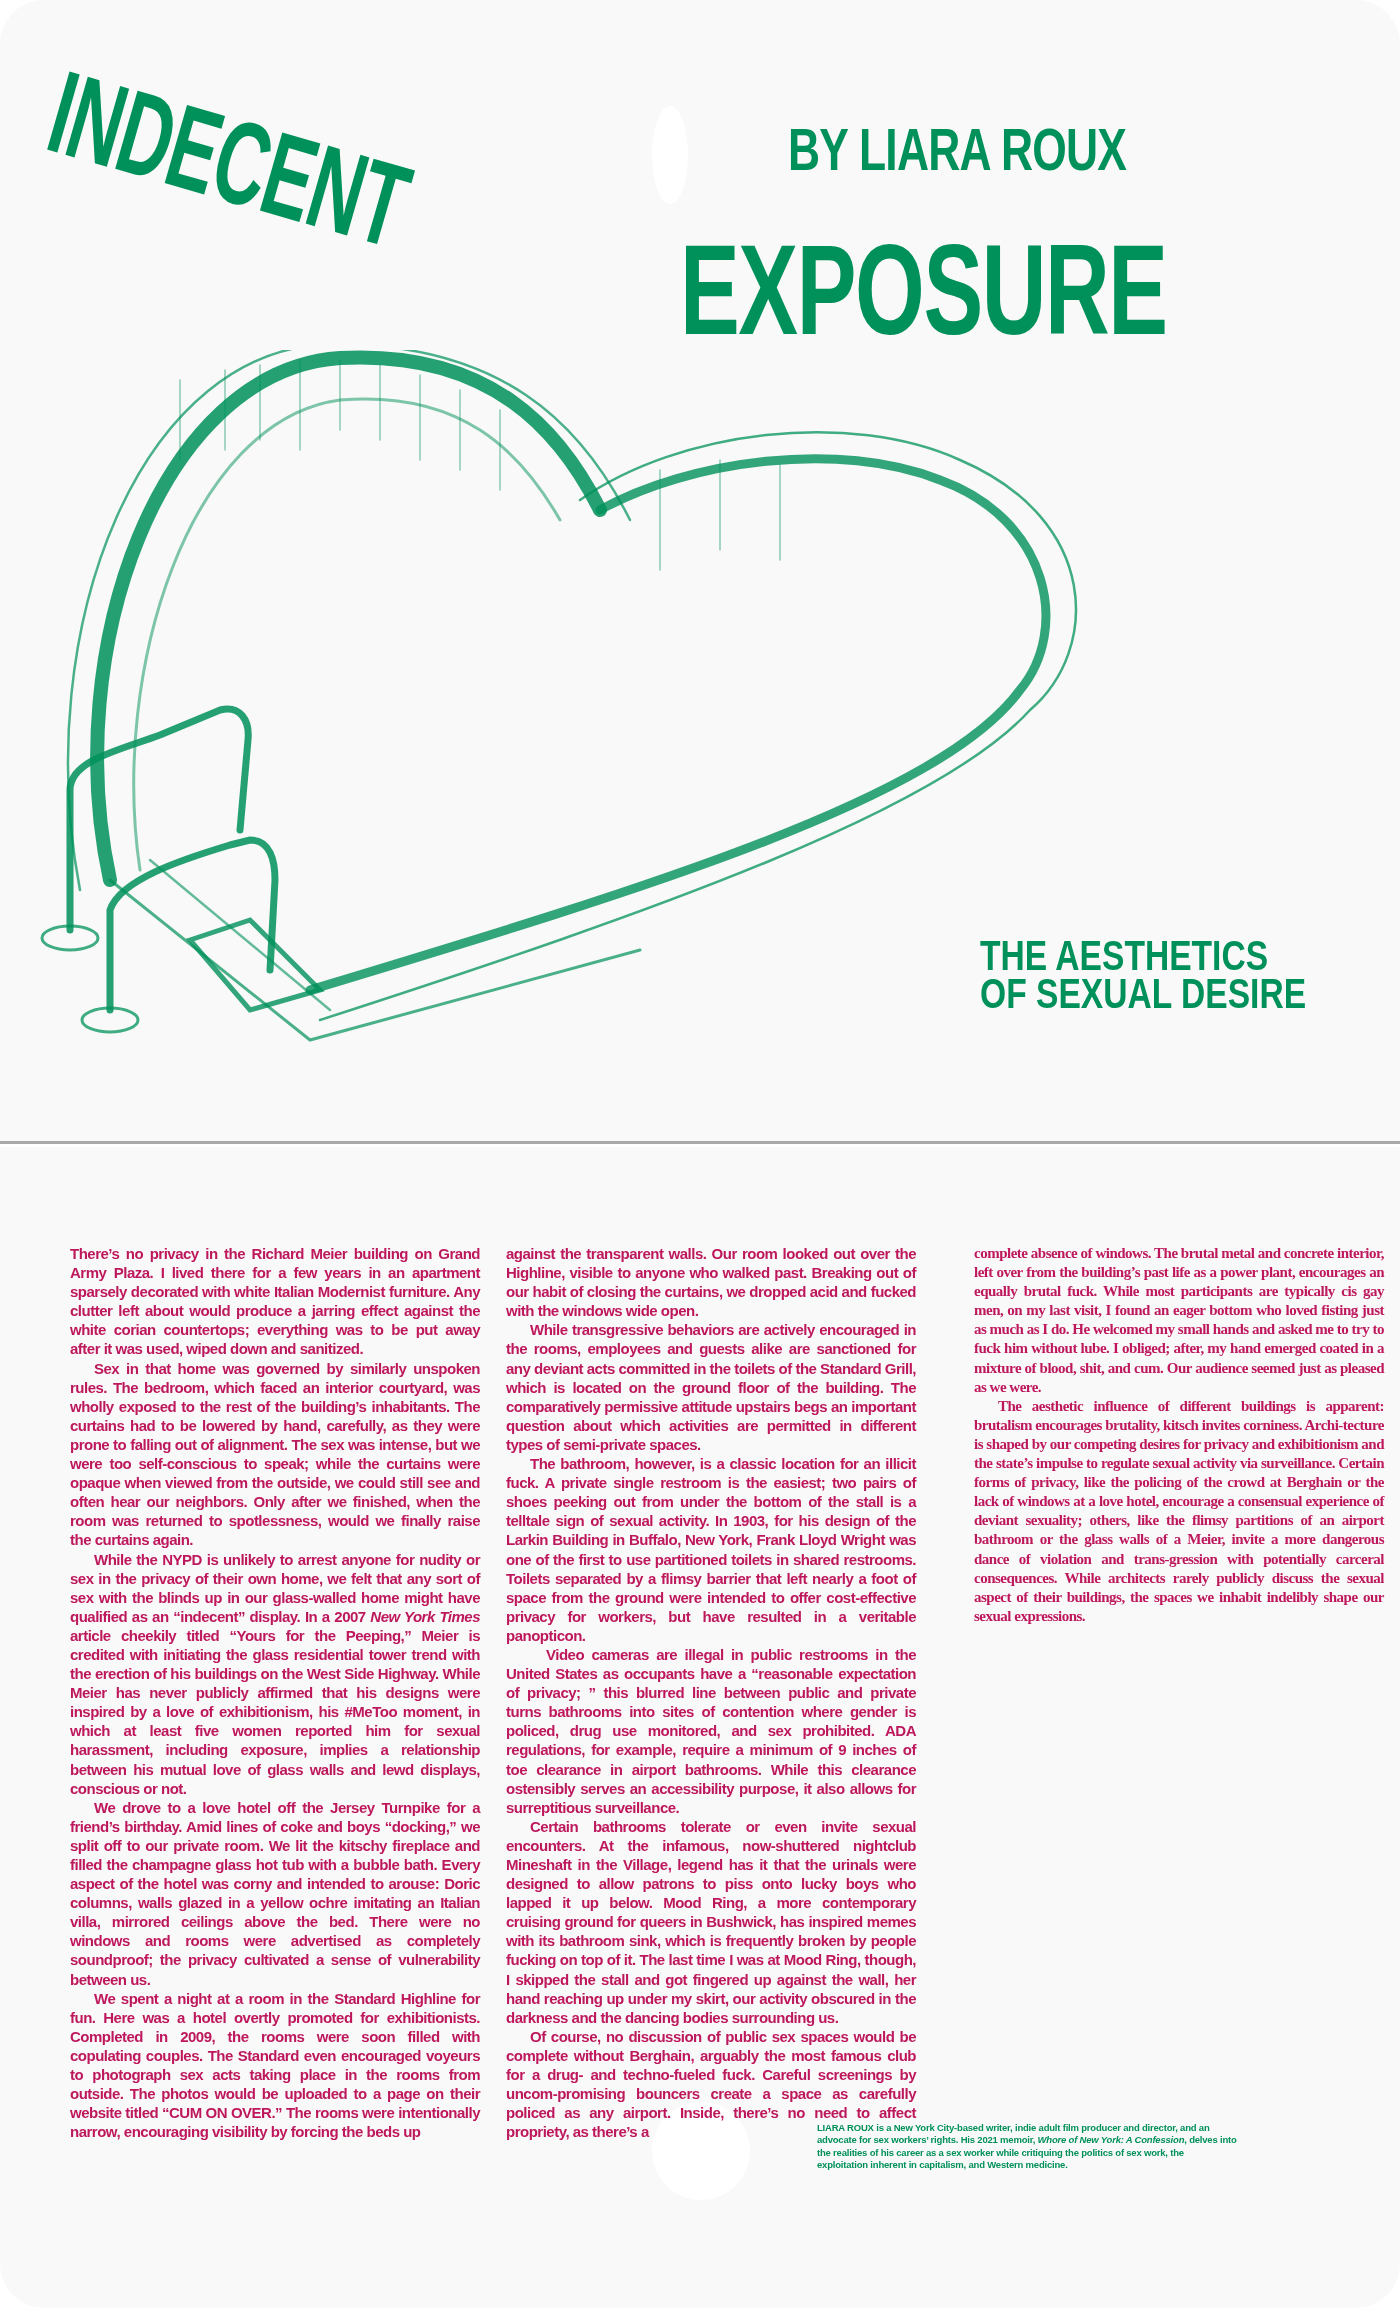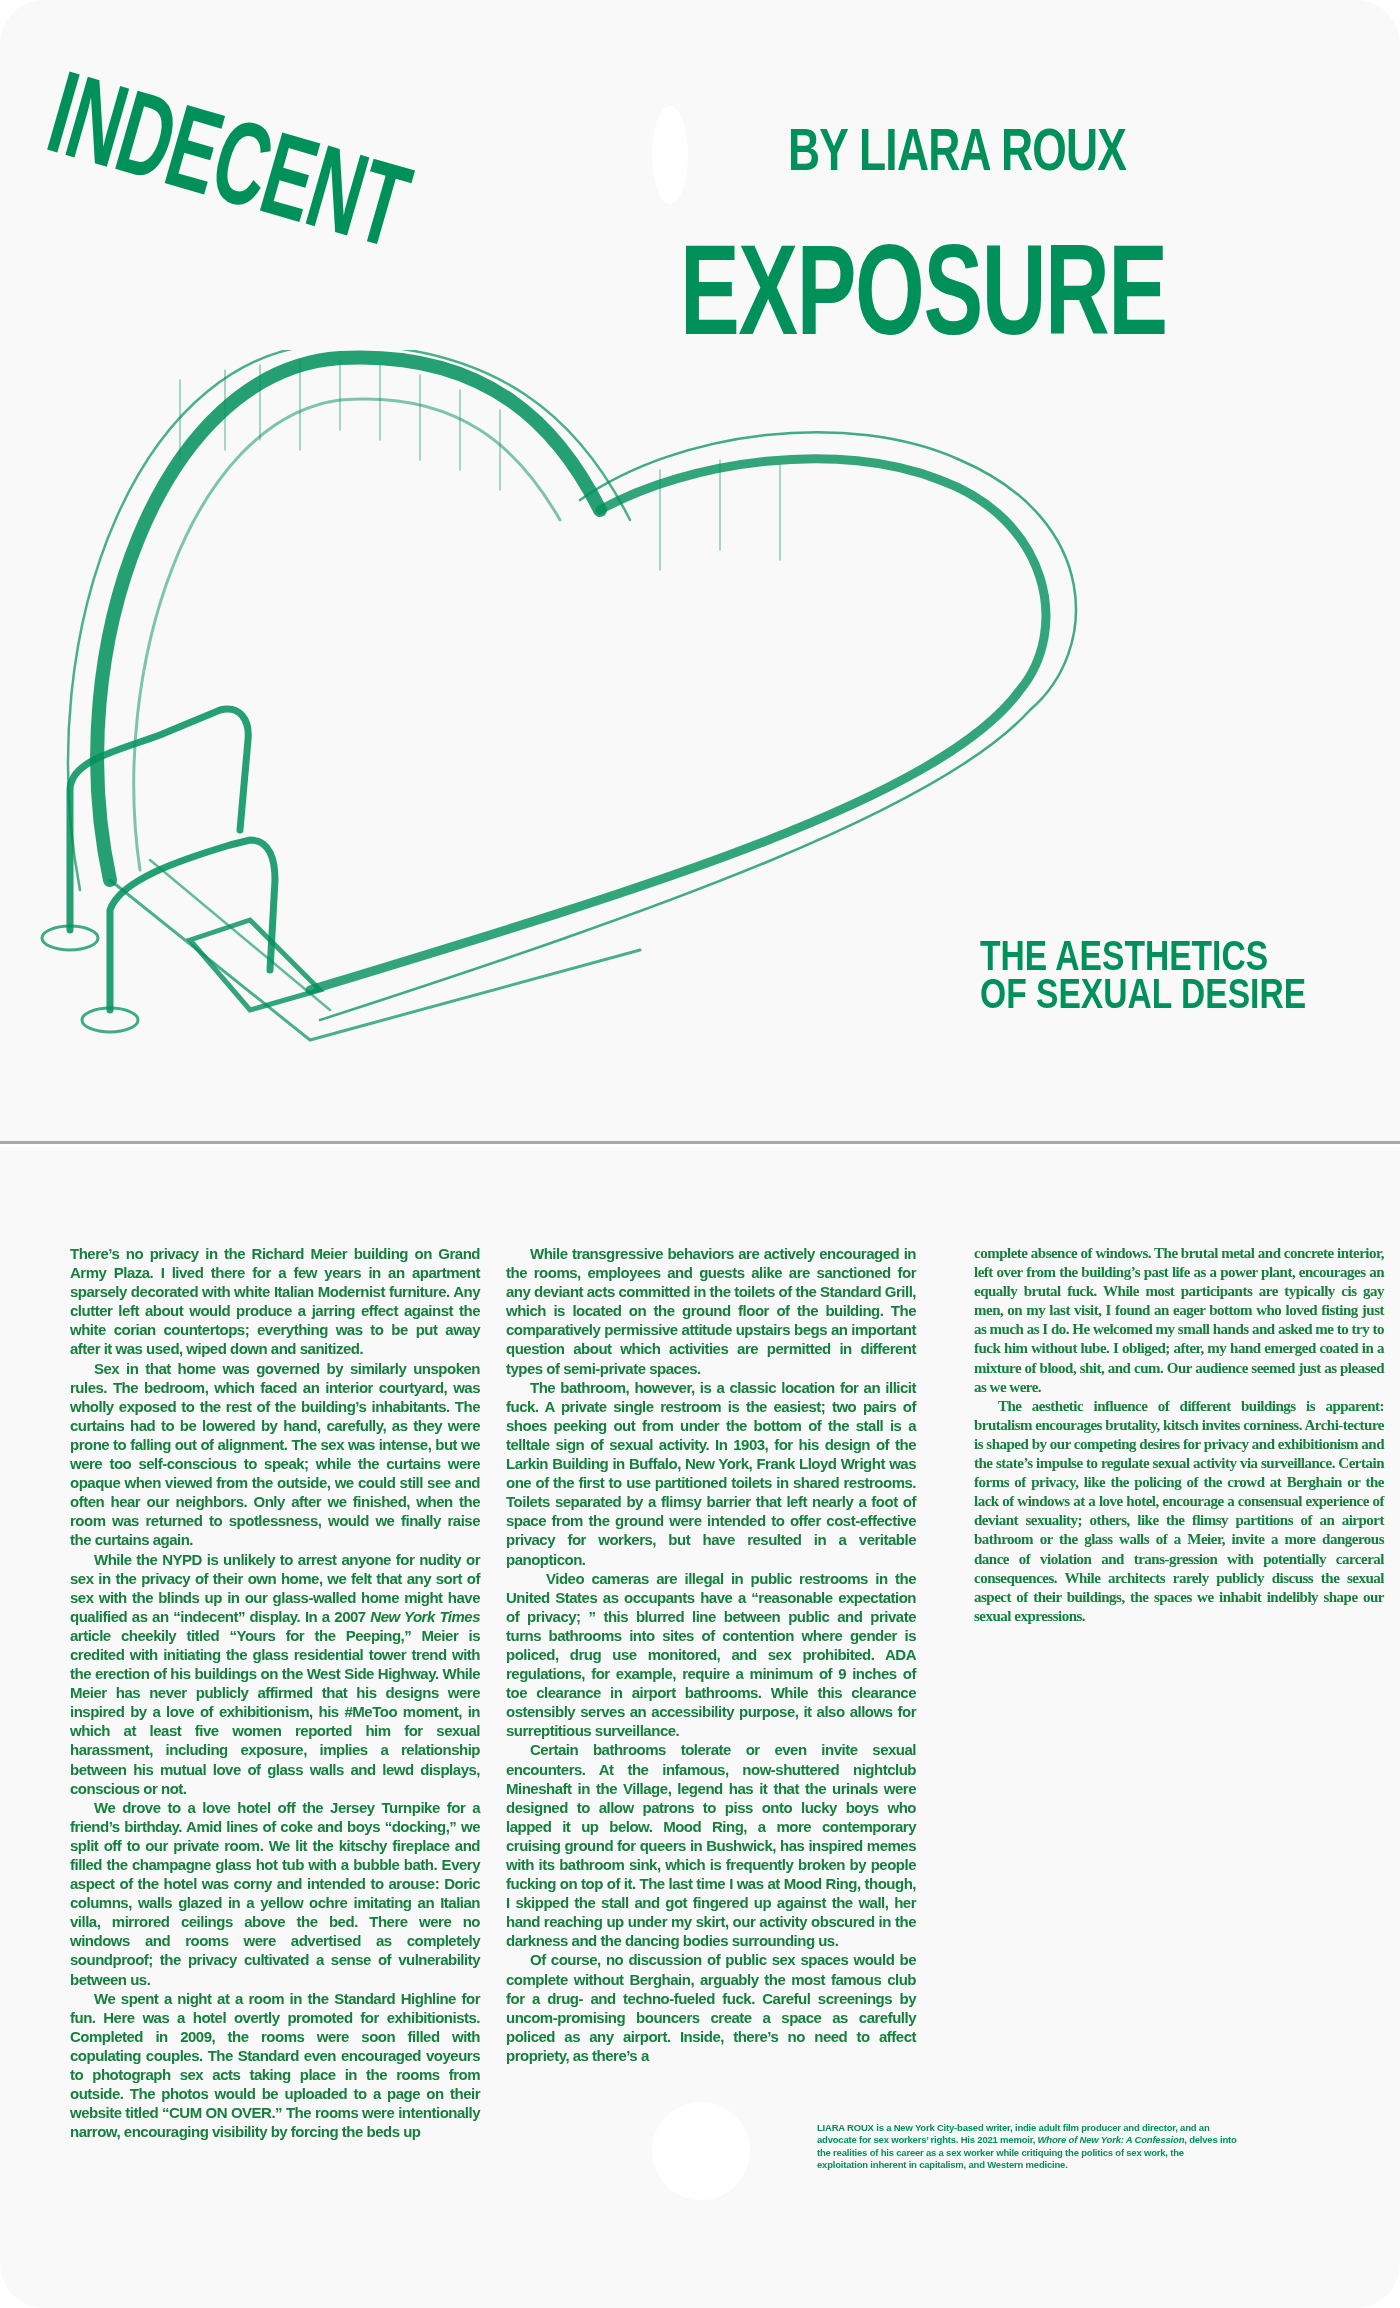--- a/index.html
+++ b/index.html
@@ -20,21 +20,21 @@
     transform-origin: left top; transform: scaleX(0.74); white-space: nowrap; line-height: 1; letter-spacing: -1px;}
   .title-exposure { position: absolute; left: 680px; top: 226px; font-size: 128px; font-weight: bold;
     transform-origin: left top; transform: scaleX(0.70); white-space: nowrap; line-height: 1; letter-spacing: -2px;}
   .subtitle { position: absolute; left: 980px; top: 937px; font-size: 42px; font-weight: bold;
     line-height: 38px; transform-origin: left top; transform: scaleX(0.80); white-space: nowrap; }
 
   .sketch { position: absolute; left: 40px; top: 350px; width: 1220px; height: 760px; }
 
   .columns { position: absolute; top: 1244px; left: 70px; width: 1282px; height: 820px; }
   .col { position: absolute; top: 0; width: 410px; font-size: 15px; line-height: 19.1px;
-    font-weight: bold; text-align: justify; color: #15803d; letter-spacing: -0.5px; }
+    font-weight: bold; text-align: justify; color: #be185d; letter-spacing: -0.5px; }
   .col-1 { left: 0; }
   .col-2 { left: 436px; }
   .col-3 { left: 904px; font-family: Liberation Serif, serif; }
   .col p { margin: 0; text-indent: 24px; }
   .col p.no-indent { text-indent: 0; }
   .col em { font-style: italic; }
 
   .bio { position: absolute; left: 817px; top: 2122px; width: 420px; font-size: 9.5px; line-height: 12.4px;
     font-weight: bold; color: #00915a; letter-spacing: -0.2px; }
   .bio em { font-style: italic; }
@@ -96,20 +96,21 @@
 
 <div class="columns">
   <div class="col col-1">
     <p class="no-indent">There’s no privacy in the Richard Meier building on Grand Army Plaza. I lived there for a few years in an apartment sparsely decorated with white Italian Modernist furniture. Any clutter left about would produce a jarring effect against the white corian countertops; everything was to be put away after it was used, wiped down and sanitized.</p>
     <p>Sex in that home was governed by similarly unspoken rules. The bedroom, which faced an interior courtyard, was wholly exposed to the rest of the building’s inhabitants. The curtains had to be lowered by hand, carefully, as they were prone to falling out of alignment. The sex was intense, but we were too self-conscious to speak; while the curtains were opaque when viewed from the outside, we could still see and often hear our neighbors. Only after we finished, when the room was returned to spotlessness, would we finally raise the curtains again.</p>
     <p><span>While the NYPD is unlikely to arrest anyone for nudity or sex in the privacy of their own home, we felt that any sort of sex with the blinds up in our glass-walled home might have qualified as an “indecent” display. In a 2007 </span><em>New York Times</em><span> article cheekily titled “Yours for the Peeping,” Meier is credited with initiating the glass residential tower trend with the erection of his buildings on the West Side Highway. While Meier has never publicly affirmed that his designs were inspired by a love of exhibitionism, his #MeToo moment, in which at least five women reported him for sexual harassment, including exposure, implies a relationship between his mutual love of glass walls and lewd displays, conscious or not.</span></p>
     <p>We drove to a love hotel off the Jersey Turnpike for a friend’s birthday. Amid lines of coke and boys “docking,” we split off to our private room. We lit the kitschy fireplace and filled the champagne glass hot tub with a bubble bath. Every aspect of the hotel was corny and intended to arouse: Doric columns, walls glazed in a yellow ochre imitating an Italian villa, mirrored ceilings above the bed. There were no windows and rooms were advertised as completely soundproof; the privacy cultivated a sense of vulnerability between us.</p>
     <p>We spent a night at a room in the Standard Highline for fun. Here was a hotel overtly promoted for exhibitionists. Completed in 2009, the rooms were soon filled with copulating couples. The Standard even encouraged voyeurs to photograph sex acts taking place in the rooms from outside. The photos would be uploaded to a page on their website titled “CUM ON OVER.” The rooms were intentionally narrow, encouraging visibility by forcing the beds up</p>
   </div>
   <div class="col col-2">
+    <p class="no-indent">against the transparent walls. Our room looked out over the Highline, visible to anyone who walked past. Breaking out of our habit of closing the curtains, we dropped acid and fucked with the windows wide open.</p>
     <p>While transgressive behaviors are actively encouraged in the rooms, employees and guests alike are sanctioned for any deviant acts committed in the toilets of the Standard Grill, which is located on the ground floor of the building. The comparatively permissive attitude upstairs begs an important question about which activities are permitted in different types of semi-private spaces.</p>
     <p>The bathroom, however, is a classic location for an illicit fuck. A private single restroom is the easiest; two pairs of shoes peeking out from under the bottom of the stall is a telltale sign of sexual activity. In 1903, for his design of the Larkin Building in Buffalo, New York, Frank Lloyd Wright was one of the first to use partitioned toilets in shared restrooms. Toilets separated by a flimsy barrier that left nearly a foot of space from the ground were intended to offer cost-effective privacy for workers, but have resulted in a veritable panopticon.</p>
     <p style="text-indent:40px">Video cameras are illegal in public restrooms in the United States as occupants have a “reasonable expectation of privacy; ” this blurred line between public and private turns bathrooms into sites of contention where gender is policed, drug use monitored, and sex prohibited. ADA regulations, for example, require a minimum of 9 inches of toe clearance in airport bathrooms. While this clearance ostensibly serves an accessibility purpose, it also allows for surreptitious surveillance.</p>
     <p>Certain bathrooms tolerate or even invite sexual encounters. At the infamous, now-shuttered nightclub Mineshaft in the Village, legend has it that the urinals were designed to allow patrons to piss onto lucky boys who lapped it up below. Mood Ring, a more contemporary cruising ground for queers in Bushwick, has inspired memes with its bathroom sink, which is frequently broken by people fucking on top of it. The last time I was at Mood Ring, though, I skipped the stall and got fingered up against the wall, her hand reaching up under my skirt, our activity obscured in the darkness and the dancing bodies surrounding us.</p>
     <p>Of course, no discussion of public sex spaces would be complete without Berghain, arguably the most famous club for a drug- and techno-fueled fuck. Careful screenings by uncom-promising bouncers create a space as carefully policed as any airport. Inside, there’s no need to affect propriety, as there’s a</p>
   </div>
   <div class="col col-3">
     <p class="no-indent">complete absence of windows. The brutal metal and concrete interior, left over from the building’s past life as a power plant, encourages an equally brutal fuck. While most participants are typically cis gay men, on my last visit, I found an eager bottom who loved fisting just as much as I do. He welcomed my small hands and asked me to try to fuck him without lube. I obliged; after, my hand emerged coated in a mixture of blood, shit, and cum. Our audience seemed just as pleased as we were.</p>
     <p>The aesthetic influence of different buildings is apparent: brutalism encourages brutality, kitsch invites corniness. Archi-tecture is shaped by our competing desires for privacy and exhibitionism and the state’s impulse to regulate sexual activity via surveillance. Certain forms of privacy, like the policing of the crowd at Berghain or the lack of windows at a love hotel, encourage a consensual experience of deviant sexuality; others, like the flimsy partitions of an airport bathroom or the glass walls of a Meier, invite a more dangerous dance of violation and trans-gression with potentially carceral consequences. While architects rarely publicly discuss the sexual aspect of their buildings, the spaces we inhabit indelibly shape our sexual expressions.</p>
   </div>

